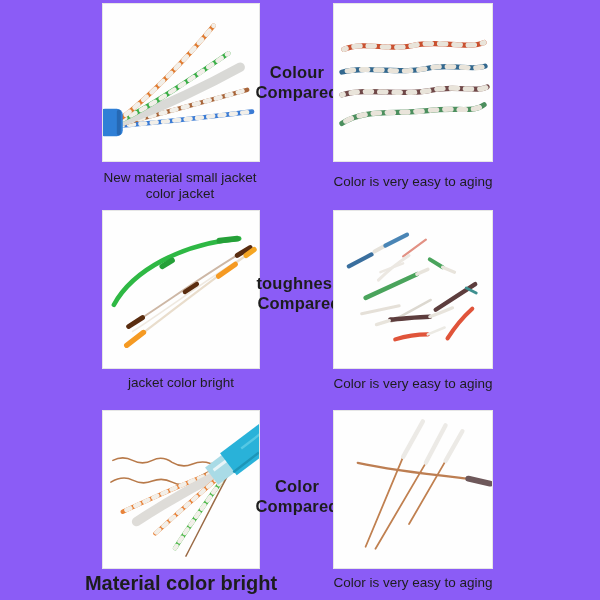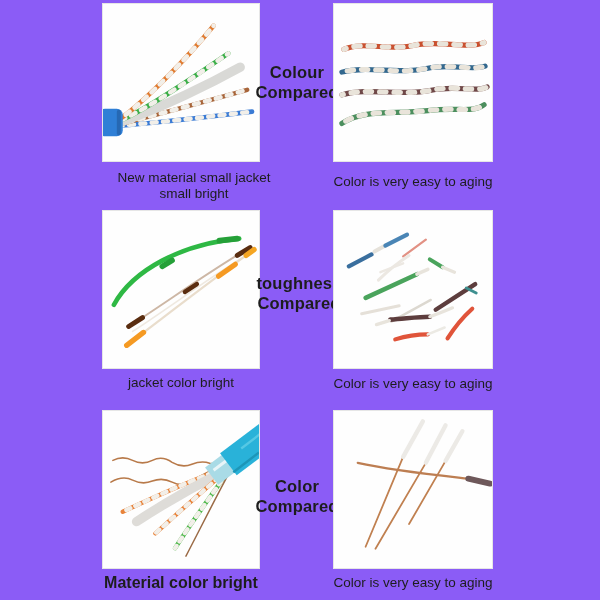--- a/index.html
+++ b/index.html
@@ -13,21 +13,21 @@
   }
   .imgbox svg{display:block;width:100%;height:100%;}
   .center-label{
     position:absolute;width:130px;text-align:center;
     font-size:16.5px;line-height:20px;font-weight:600;color:#1d1d1d;letter-spacing:.2px;
   }
   .caption{
     position:absolute;width:220px;text-align:center;
     font-size:13.5px;line-height:15.5px;font-weight:400;color:#1d1d1d;
   }
-  .caption.big{font-size:16px;font-weight:700;line-height:18px;}
+  .caption.big{font-size:20px;font-weight:700;line-height:18px;}
 </style>
 </head>
 <body>
 
 <div class="sheet">
 
   <figure class="imgbox" style="left:102px;top:3px;width:158px;height:159px;">
     <svg viewBox="0 0 158 159">
 
       <path d="M18,123 C60,120 115,113 151,109" stroke="#3a7bd5" stroke-width="4.6" fill="none" stroke-linecap="round"></path>
@@ -64,23 +64,23 @@
       <path d="M8,69 C35,62 65,72 95,65 C120,60 140,68 153,63" stroke="#e9e4da" stroke-width="5.2" fill="none" stroke-linecap="round" stroke-dasharray="6.5 8" stroke-dashoffset="9"></path>
 
       <path d="M8,92 C35,84 70,94 100,87 C125,82 145,90 155,84" stroke="#6f4848" stroke-width="5.2" fill="none" stroke-linecap="round"></path>
       <path d="M8,92 C35,84 70,94 100,87 C125,82 145,90 155,84" stroke="#e9e4da" stroke-width="5.2" fill="none" stroke-linecap="round" stroke-dasharray="6.5 8" stroke-dashoffset="5"></path>
 
       <path d="M8,121 C30,106 60,112 95,108 C125,104 140,111 152,102" stroke="#4c8f5e" stroke-width="5.2" fill="none" stroke-linecap="round"></path>
       <path d="M8,121 C30,106 60,112 95,108 C125,104 140,111 152,102" stroke="#e9e4da" stroke-width="5.2" fill="none" stroke-linecap="round" stroke-dasharray="6.5 8" stroke-dashoffset="10"></path>
     </svg>
   </figure>
 
-  <div class="caption" style="left:84px;top:170px;text-align:center;">
+  <div class="caption" style="left:70px;top:170px;text-align:center;">
     <div>New material small jacket</div>
-    <div>small bright</div>
+    <div>color jacket</div>
   </div>
   <div class="caption" style="left:303px;top:174px;">Color is very easy to aging</div>
 
   <figure class="imgbox" style="left:102px;top:210px;width:158px;height:159px;">
     <svg viewBox="0 0 158 159">
 
       <path d="M30,122 C70,96 115,62 150,42" stroke="#efe9e0" stroke-width="1.6" fill="none" stroke-linecap="round"></path>
 
       <path d="M26,117 C65,92 112,58 149,37" stroke="#cdb7a5" stroke-width="2" fill="none" stroke-linecap="round"></path>
       <path d="M26,117 L40,108" stroke="#5a2d10" stroke-width="5" fill="none" stroke-linecap="round"></path>

